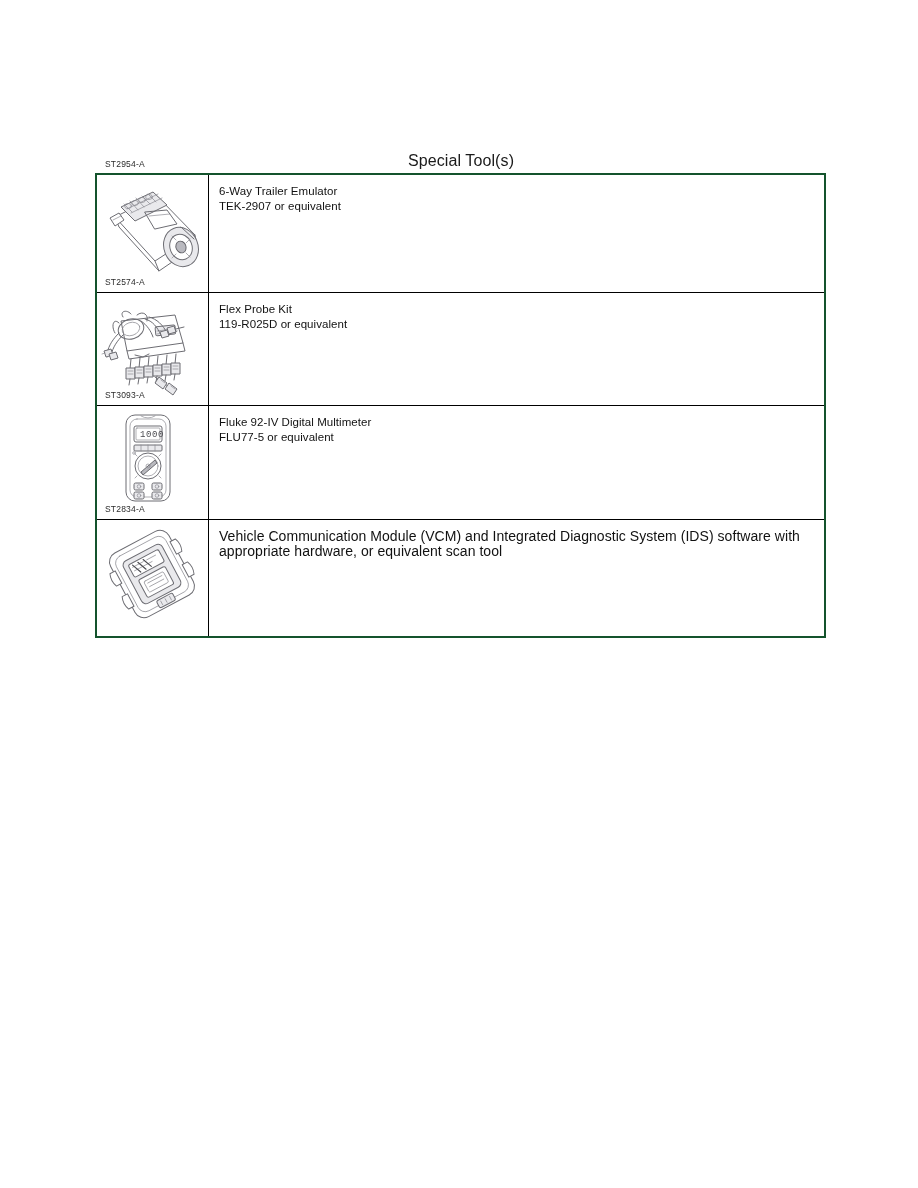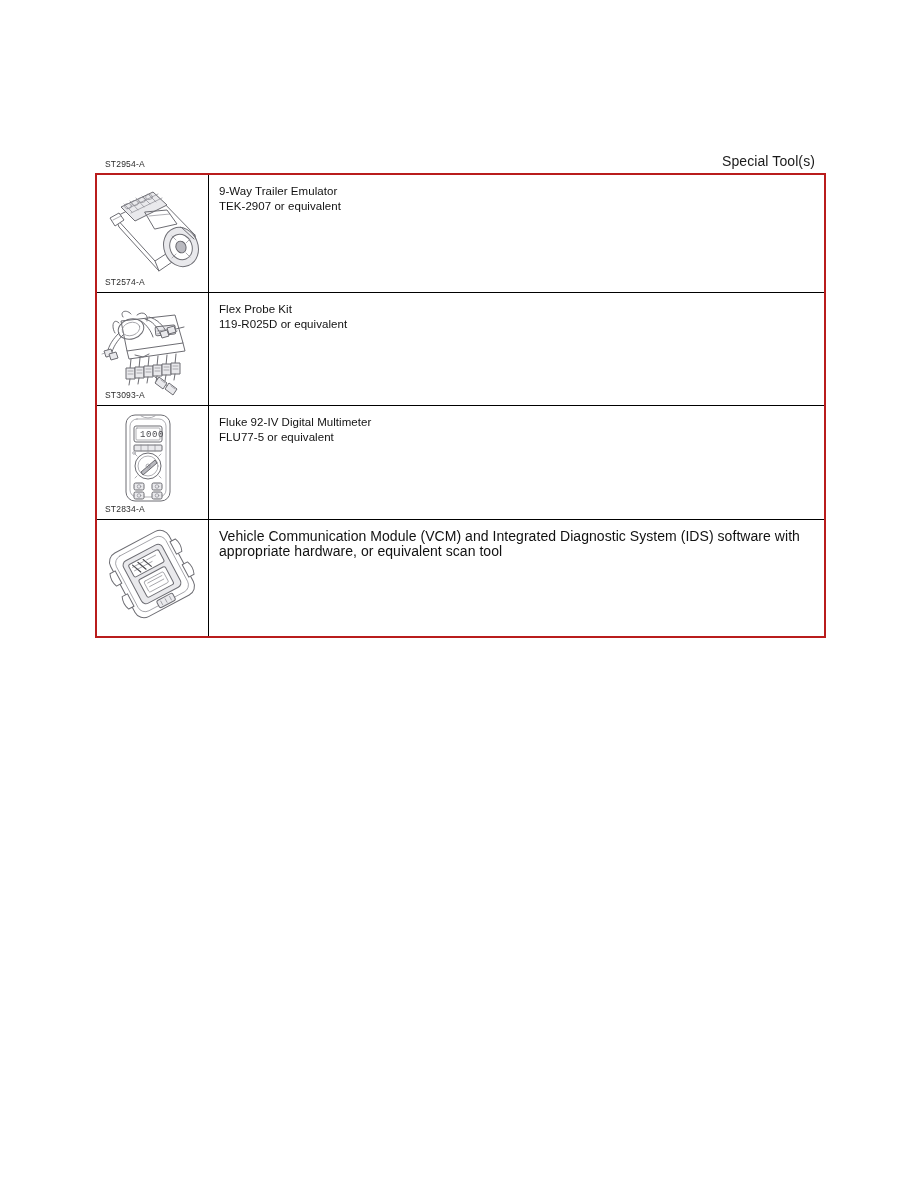--- a/index.html
+++ b/index.html
@@ -16,36 +16,36 @@
     overflow: hidden;
   }
   .page {
     position: absolute;
     left: 0; top: 0;
     width: 918px;
     height: 1188px;
   }
   .caption {
     position: absolute;
-    left: 83px;
+    left: 95px;
     top: 154px;
     width: 732px;
-    text-align: right;
-    font-size: 14px;
+    text-align: center;
+    font-size: 16px;
     line-height: 14px;
     color: #1a1a1a;
     letter-spacing: 0.1px;
   }
   .tools-table {
     position: absolute;
     left: 95px;
     top: 173px;
     width: 731px;
     border-collapse: collapse;
-    border: 2px solid #b91c1c;
+    border: 2px solid #14532d;
     table-layout: fixed;
   }
   .tools-table tr {
     vertical-align: top;
   }
   .tools-table td {
     border: 1px solid #000000;
     padding: 0;
   }
   .tools-table tr td.cell-art {
@@ -146,21 +146,21 @@
               <ellipse class="fl-g" cx="84" cy="68" rx="17" ry="20" transform="rotate(-22 84 68)"></ellipse>
               <ellipse class="fl-w" cx="84" cy="68" rx="11" ry="13" transform="rotate(-22 84 68)"></ellipse>
               <ellipse class="fl-dk" cx="84" cy="68" rx="5" ry="6" transform="rotate(-22 84 68)"></ellipse>
               <path class="ln-t" d="M75 57 L79 61 M93 60 L89 64 M75 79 L79 75 M93 78 L89 74"></path>
               <path class="ln" d="M84 48 L97 60"></path>
             </svg>
             <div class="art-code">ST2954-A</div>
           </div>
         </td>
         <td class="cell-desc">
-          <div class="desc-line">9-Way Trailer Emulator</div>
+          <div class="desc-line">6-Way Trailer Emulator</div>
           <div class="desc-line">TEK-2907 or equivalent</div>
         </td>
       </tr>
 
       <tr class="row-h2">
         <td class="cell-art">
           <div class="art-wrap">
             <svg class="art-svg" viewBox="0 0 111 100" width="111" height="100">
 
               <path class="fl-w" d="M24 24 L78 18 L86 46 L30 54 Z"></path>

